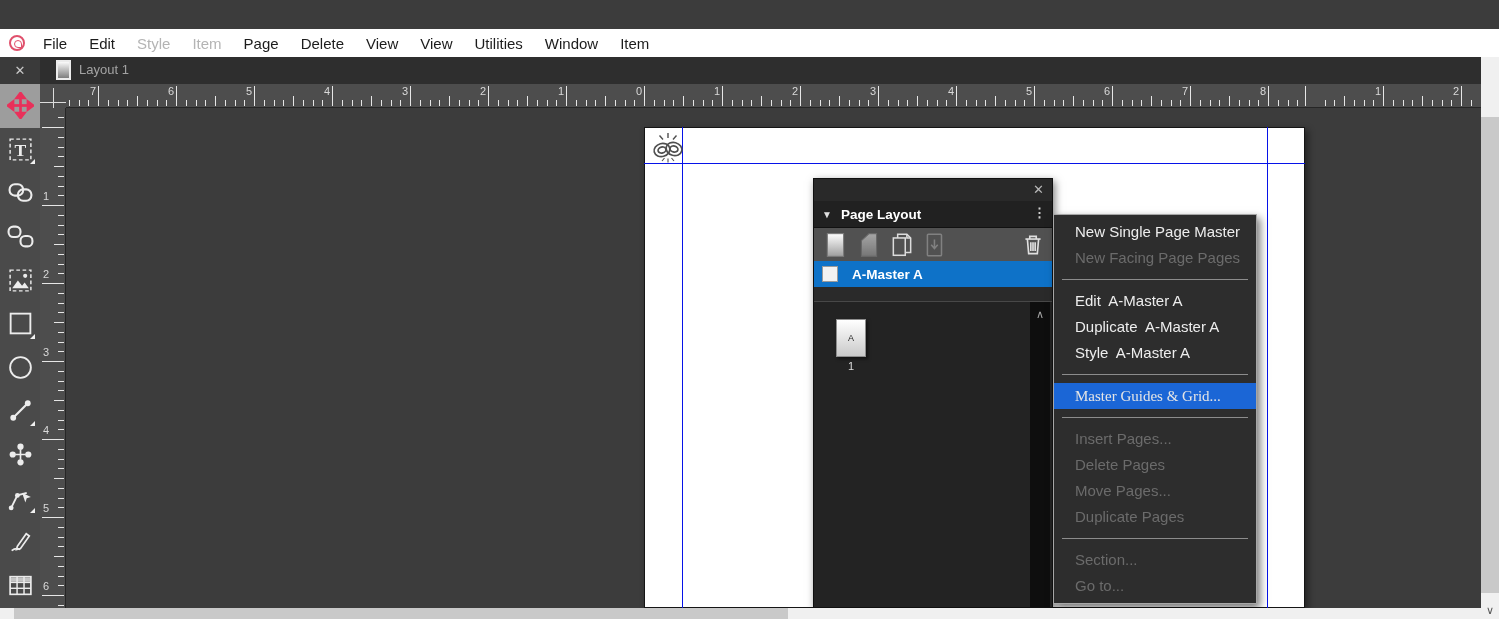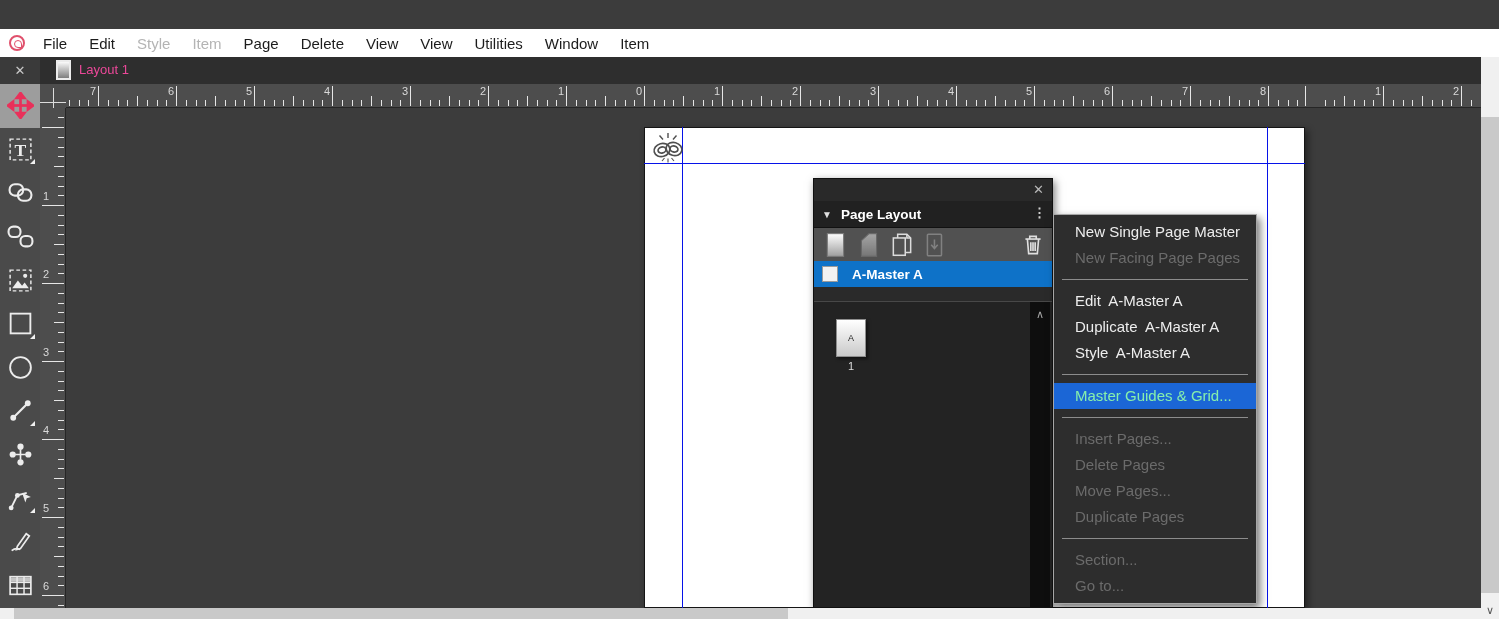--- a/index.html
+++ b/index.html
@@ -17,21 +17,21 @@
            border-radius:50%;box-sizing:border-box;position:relative;}
   #menubar .doc-icon::after{content:"";position:absolute;left:3px;top:3px;width:6px;height:6px;
            border:1.5px solid #e0506c;border-radius:50% 50% 0 50%;}
   .mb-item{font-size:15px;color:#1c1c1c;padding:3px 11px;cursor:default;}
   .mb-item.disabled{color:#b4b4b4;}
   
   #tabbar{position:absolute;left:0;top:57px;width:1481px;height:27px;background:#2e2e2e;}
   #tabbar .close-box{position:absolute;left:0;top:0;width:40px;height:27px;background:#3a3a3a;
         color:#c9c9c9;font-size:13px;display:flex;align-items:center;justify-content:center;}
   #tabbar .tab{position:absolute;left:52px;top:0;height:25px;padding:0 12px 8px 4px;
-        display:flex;align-items:center;gap:8px;color:#ec4899;font-size:13px;}
+        display:flex;align-items:center;gap:8px;color:#a3a3a3;font-size:13px;}
   .tab .doc{width:15px;height:20px;border:2px solid #ececec;background:linear-gradient(#fafafa,#7e7e7e);box-sizing:border-box;}
   
   #toolbox{position:absolute;left:0;top:84px;width:40px;height:524px;background:#4a4a4a;
            display:flex;flex-direction:column;}
   .tool{width:40px;height:43.6px;display:flex;align-items:center;justify-content:center;position:relative;}
   .tool.selected{background:#9d9d9d;}
   .tool svg{width:27px;height:27px;display:block;}
   .tool .flyout{position:absolute;right:5px;bottom:7px;width:0;height:0;
         border-left:5px solid transparent;border-bottom:5px solid #f0f0f0;}
   
@@ -77,21 +77,21 @@
         border:1px solid #8e8e8e;box-shadow:2px 2px 3px rgba(0,0,0,.5);display:flex;align-items:center;justify-content:center;
         font-size:9px;color:#222;}
   .pal-body .pnum{position:absolute;left:22px;top:58px;width:30px;text-align:center;color:#dcdcdc;font-size:11px;}
   .pal-body .pal-scroll{position:absolute;right:2px;top:0;bottom:0;width:20px;background:#0e0e0e;}
   .pal-scroll .up{color:#a8a8a8;font-size:11px;text-align:center;margin-top:6px;}
   
   #ctxmenu{position:absolute;left:1053px;top:214px;width:204px;background:#2d2d2d;
            border:1px solid #a6a6a6;box-sizing:border-box;padding:4px 0;box-shadow:3px 4px 8px rgba(0,0,0,.55);}
   .mi{height:26px;line-height:26px;padding-left:21px;font-size:15px;color:#ededed;white-space:pre;}
   .mi.disabled{color:#6b6b6b;}
-  .mi.highlighted{background:#1b66d6;color:#86efac;}
+  .mi.highlighted{background:#1b66d6;color:#e5e5e5;font-family:Liberation Serif, serif;}
   .msep{height:1px;background:#8c8c8c;margin:8px 8px;}
   
   #vscroll{position:absolute;right:0;top:57px;width:18px;height:562px;background:#f0f0f0;}
   #vscroll .thumb{position:absolute;left:0;top:60px;width:18px;height:476px;background:#c9c9c9;}
   #vscroll .down{position:absolute;left:0;bottom:2px;width:18px;text-align:center;color:#555;font-size:11px;}
   #hscroll{position:absolute;left:0;top:608px;width:1481px;height:11px;background:#f0f0f0;}
   #hscroll .thumb{position:absolute;left:14px;top:0;width:774px;height:11px;background:#c9c9c9;}
 </style>
 </head>
 <body>

